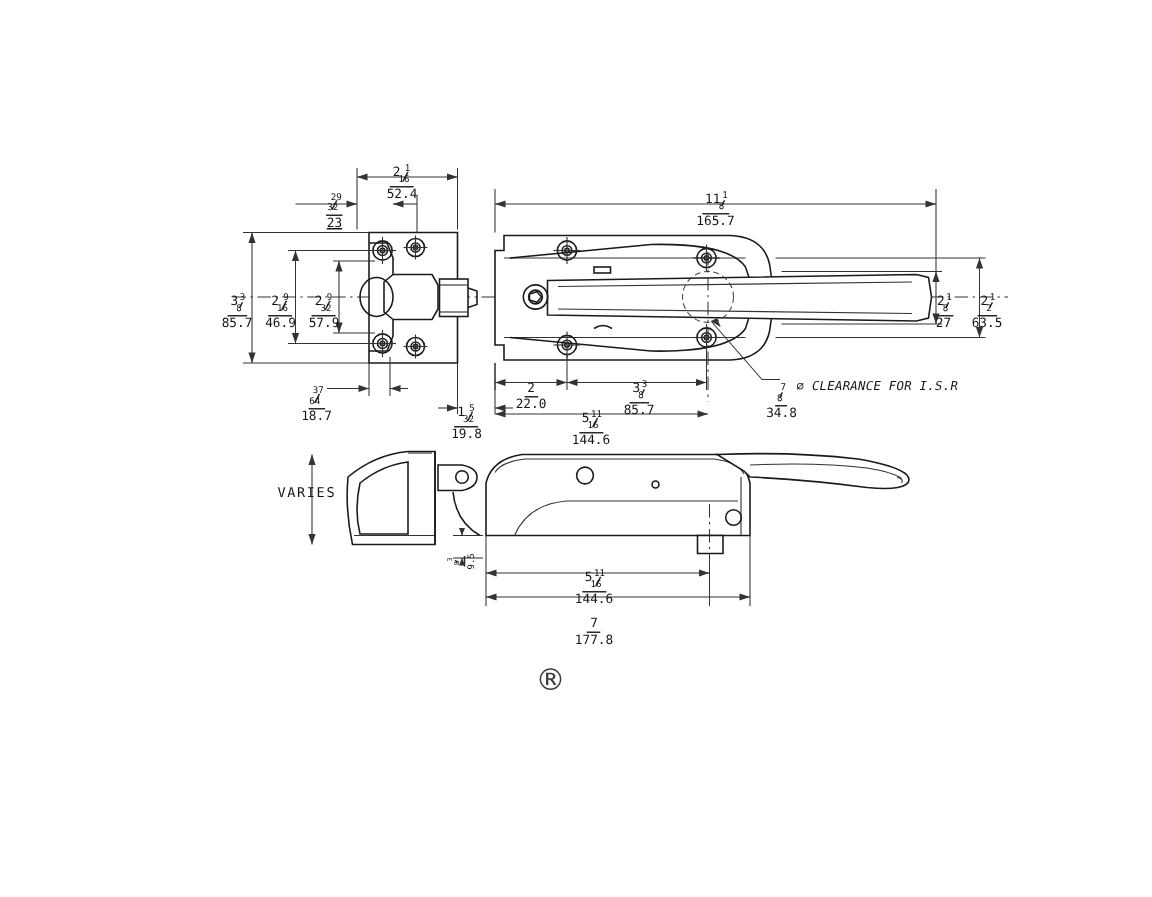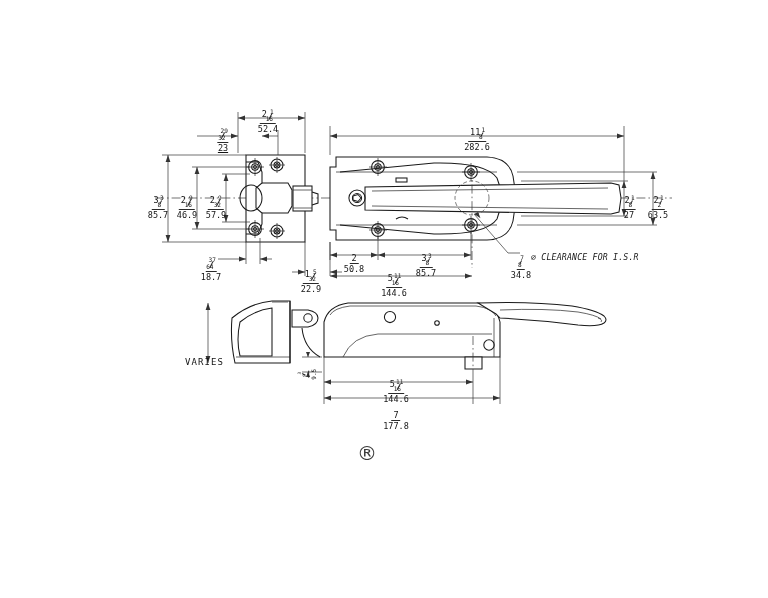--- a/index.html
+++ b/index.html
@@ -431,21 +431,21 @@
     <span class="met">52.4</span>
   </div>
 
   <div class="stack" style="left:223px; top:123px;text-decoration:underline;">
     <span class="imp"><span class="whole"></span><span class="frac"><span class="num">29</span><span class="bar"></span><span class="den">32</span></span></span>
     <span class="met">23</span>
   </div>
 
   <div class="stack" style="left:477px; top:122px;">
     <span class="imp"><span class="whole">11</span><span class="frac"><span class="num">1</span><span class="bar"></span><span class="den">8</span></span></span>
-    <span class="met">282.6</span>
+    <span class="met">165.7</span>
   </div>
 
   <div class="stack" style="left:158px; top:190px;">
     <span class="imp"><span class="whole">3</span><span class="frac"><span class="num">3</span><span class="bar"></span><span class="den">8</span></span></span>
     <span class="met">85.7</span>
   </div>
 
   <div class="stack" style="left:187px; top:190px;">
     <span class="imp"><span class="whole">2</span><span class="frac"><span class="num">9</span><span class="bar"></span><span class="den">16</span></span></span>
     <span class="met">46.9</span>
@@ -466,46 +466,46 @@
     <span class="met">63.5</span>
   </div>
 
   <div class="stack" style="left:211px; top:252px;">
     <span class="imp"><span class="whole"></span><span class="frac"><span class="num">37</span><span class="bar"></span><span class="den">64</span></span></span>
     <span class="met">18.7</span>
   </div>
 
   <div class="stack" style="left:311px; top:264px;">
     <span class="imp"><span class="whole">1</span><span class="frac"><span class="num">5</span><span class="bar"></span><span class="den">32</span></span></span>
-    <span class="met">22.9</span>
+    <span class="met">19.8</span>
   </div>
 
   <div class="stack" style="left:354px; top:248px;">
     <span class="imp"><span class="whole">2</span></span>
-    <span class="met">50.8</span>
+    <span class="met">22.0</span>
   </div>
 
   <div class="stack" style="left:426px; top:248px;">
     <span class="imp"><span class="whole">3</span><span class="frac"><span class="num">3</span><span class="bar"></span><span class="den">8</span></span></span>
     <span class="met">85.7</span>
   </div>
 
   <div class="stack" style="left:394px; top:268px;">
     <span class="imp"><span class="whole">5</span><span class="frac"><span class="num">11</span><span class="bar"></span><span class="den">16</span></span></span>
     <span class="met">144.6</span>
   </div>
 
   <div class="stack" style="left:521px; top:250px;">
     <span class="imp"><span class="whole"></span><span class="frac"><span class="num">7</span><span class="bar"></span><span class="den">8</span></span></span>
     <span class="met">34.8</span>
   </div>
 
   <div class="plain-note" style="left:531px; top:252px;">⌀ CLEARANCE FOR I.S.R</div>
 
-  <div class="varies-label" style="left:185px; top:324px;margin-top:33px;">VARIES</div>
+  <div class="varies-label" style="left:185px; top:324px;">VARIES</div>
 
   <div class="stack" style="left:396px; top:374px;">
     <span class="imp"><span class="whole">5</span><span class="frac"><span class="num">11</span><span class="bar"></span><span class="den">16</span></span></span>
     <span class="met">144.6</span>
   </div>
 
   <div class="stack" style="left:396px; top:405px;">
     <span class="imp"><span class="whole">7</span></span>
     <span class="met">177.8</span>
   </div>

